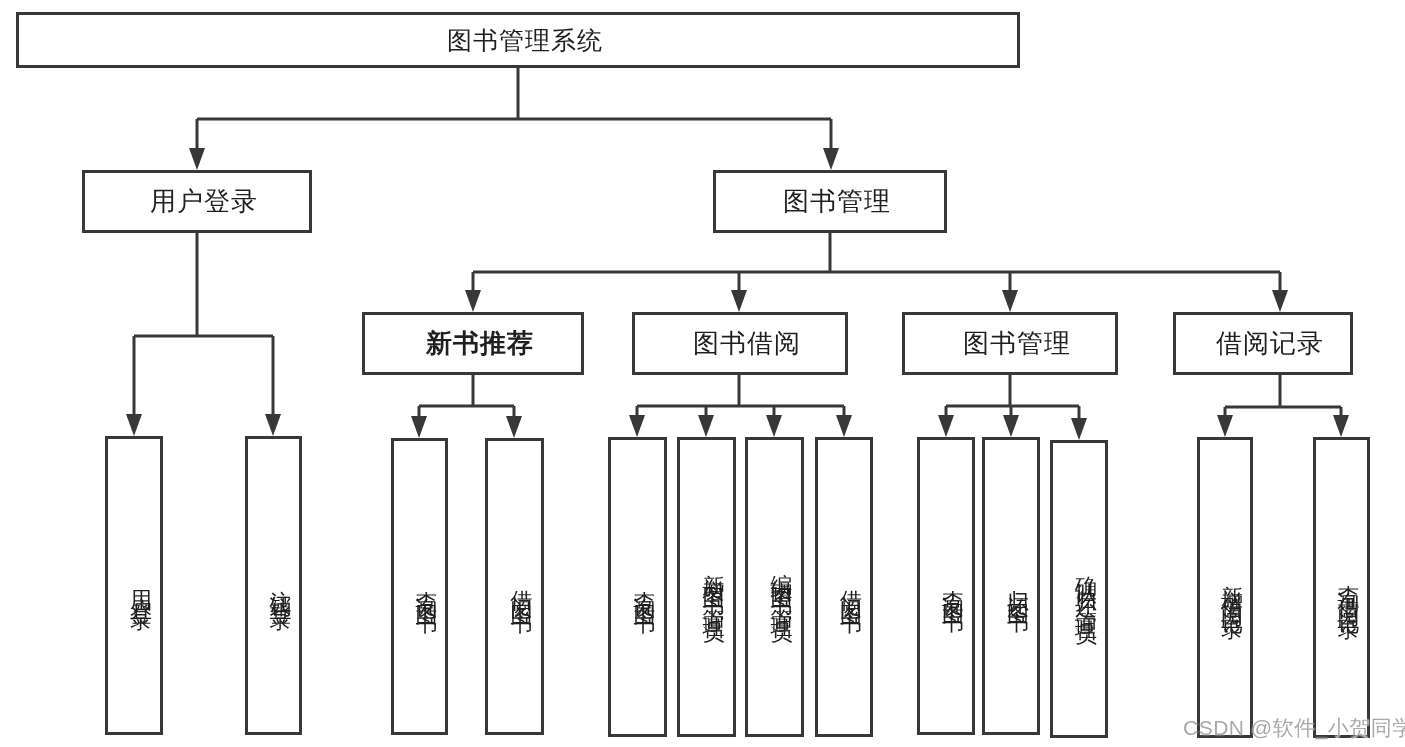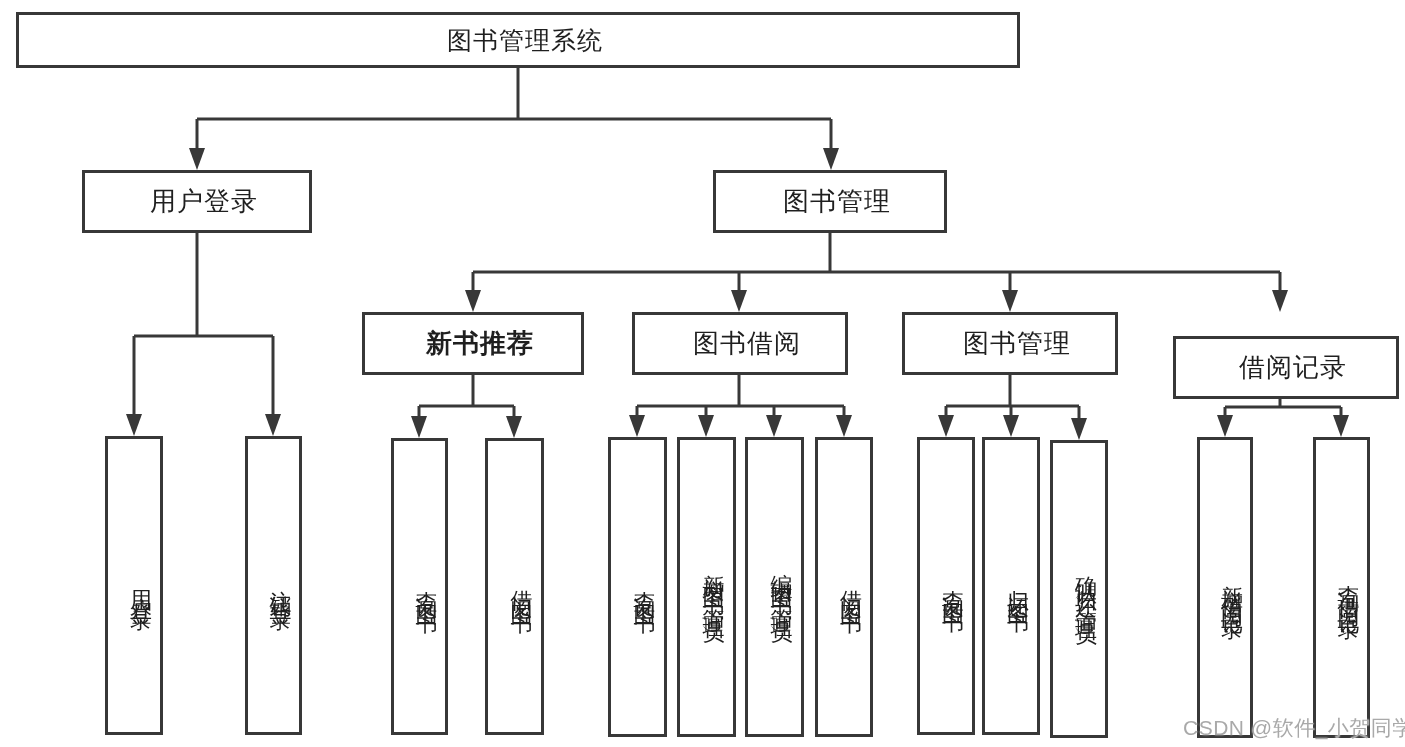--- a/index.html
+++ b/index.html
@@ -124,21 +124,21 @@
   </svg>
 
   <div class="node hnode root" style="left:16px;top:12px;width:1004px;height:56px;">图书管理系统</div>
 
   <div class="node hnode" style="left:82px;top:170px;width:230px;height:63px;">用户登录</div>
   <div class="node hnode" style="left:713px;top:170px;width:234px;height:63px;">图书管理</div>
 
   <div class="node hnode" style="left:362px;top:312px;width:222px;height:63px;font-weight:bold;">新书推荐</div>
   <div class="node hnode" style="left:632px;top:312px;width:216px;height:63px;">图书借阅</div>
   <div class="node hnode" style="left:902px;top:312px;width:216px;height:63px;">图书管理</div>
-  <div class="node hnode" style="left:1173px;top:312px;width:226px;height:63px;margin-top:24px;">借阅记录</div>
+  <div class="node hnode" style="left:1173px;top:312px;width:180px;height:63px;">借阅记录</div>
 
   <div class="node vnode" style="left:105px;top:436px;width:58px;height:299px;">
     <span>用户登录</span>
     </div>
   <div class="node vnode" style="left:245px;top:436px;width:57px;height:299px;">
     <span>注销登录</span>
     </div>
 
   <div class="node vnode" style="left:391px;top:438px;width:57px;height:297px;">
     <span>查询图书</span>

